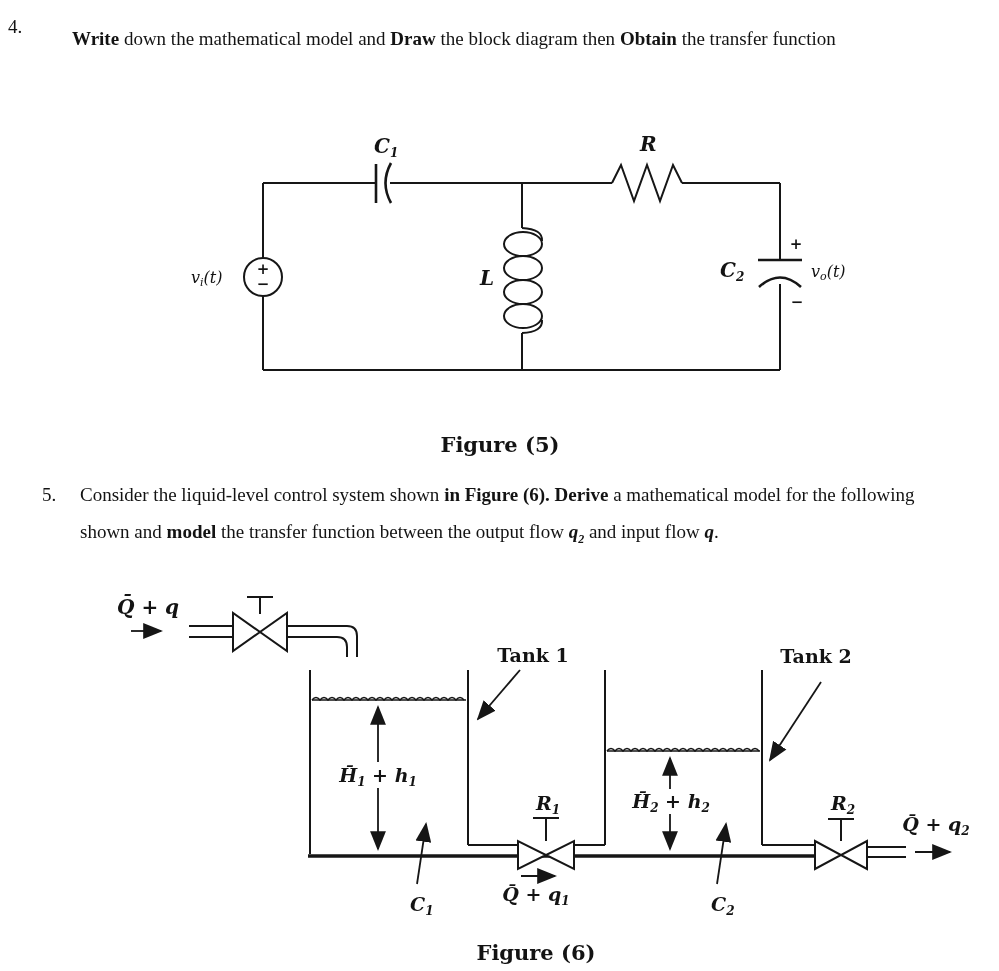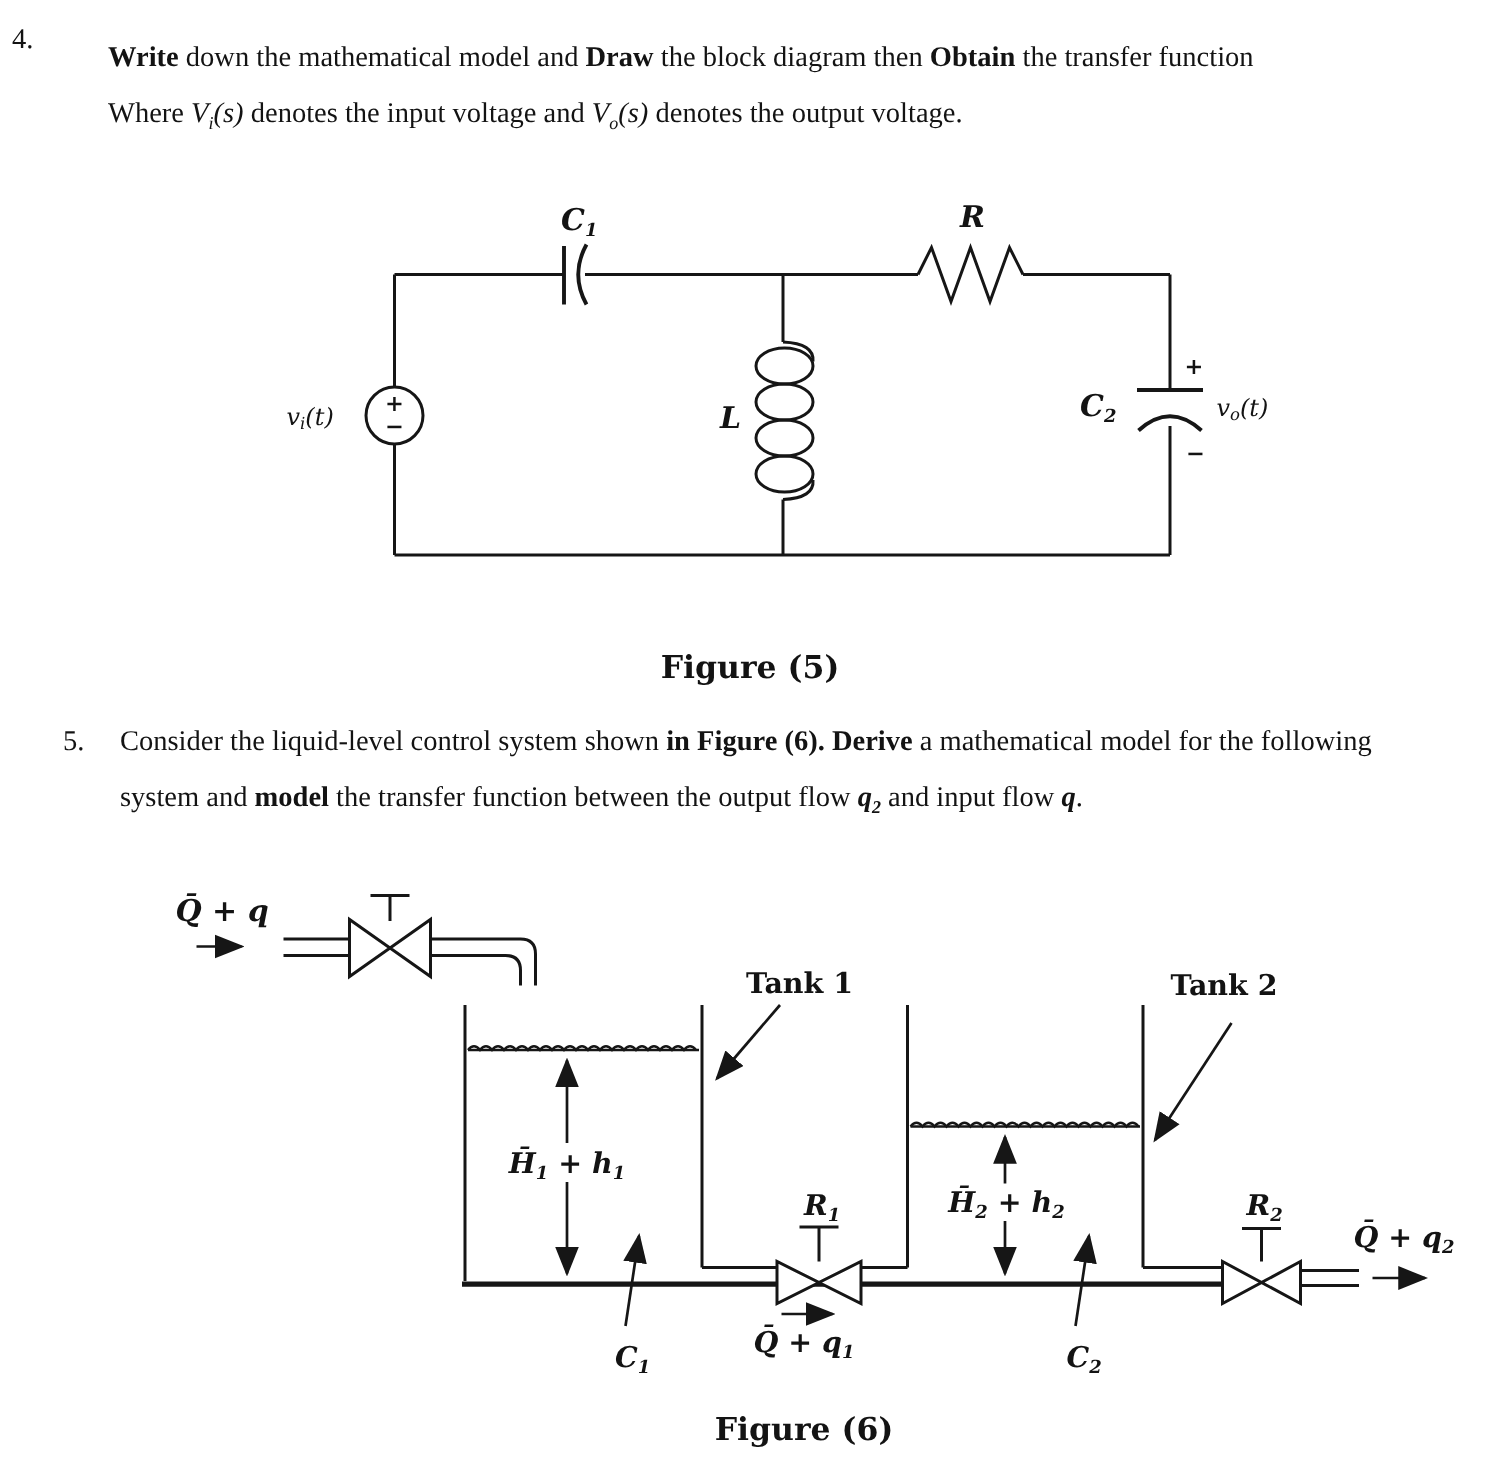--- a/index.html
+++ b/index.html
@@ -32,32 +32,29 @@
 </head>
 <body>
 
 <div class="doc">
 
   <span class="qnum" style="left:8px;top:8px;">4.</span>
   <div class="qblock" style="left:48px;top:20px;margin-left:24px;">
     <div class="qline">
       <span class="b">Write</span><span> down the mathematical model and </span><span class="b">Draw</span><span> the block diagram then </span><span class="b">Obtain</span><span> the transfer function</span>
     </div>
-    <div class="qline">
-      <span>Where </span><span class="iv">V</span><sub class="iv">i</sub><span class="iv">(s)</span><span> denotes the input voltage and </span><span class="iv">V</span><sub class="iv">o</sub><span class="iv">(s)</span><span> denotes the output voltage.</span>
-    </div>
   </div>
 
   <span class="qnum" style="left:42px;top:476px;">5.</span>
   <div class="qblock" style="left:80px;top:476px;">
     <div class="qline">
       <span>Consider the liquid-level control system shown </span><span class="b">in Figure (6). Derive</span><span> a mathematical model for the following</span>
     </div>
     <div class="qline">
-      <span>system and </span><span class="b">model</span><span> the transfer function between the output flow </span><span class="bi">q</span><sub class="bi">2</sub><span> and input flow </span><span class="bi">q</span><span>.</span>
+      <span>shown and </span><span class="b">model</span><span> the transfer function between the output flow </span><span class="bi">q</span><sub class="bi">2</sub><span> and input flow </span><span class="bi">q</span><span>.</span>
     </div>
   </div>
 
   <svg width="999" height="971" viewBox="0 0 999 971">
     <defs>
       <marker id="ah" viewBox="0 0 10 8" refX="9" refY="4" markerWidth="11" markerHeight="9" orient="auto-start-reverse">
         <path d="M0,0 L10,4 L0,8 z" fill="#161616"></path>
       </marker>
     </defs>
 

